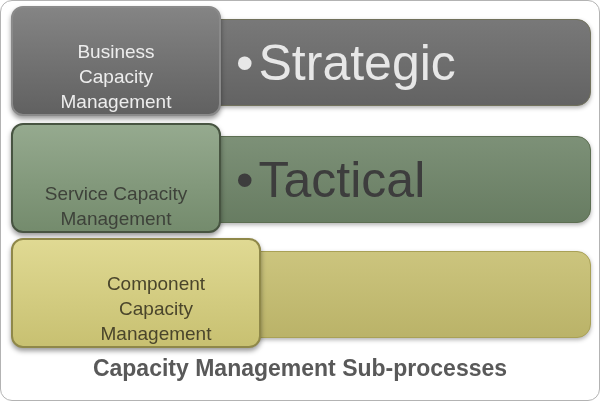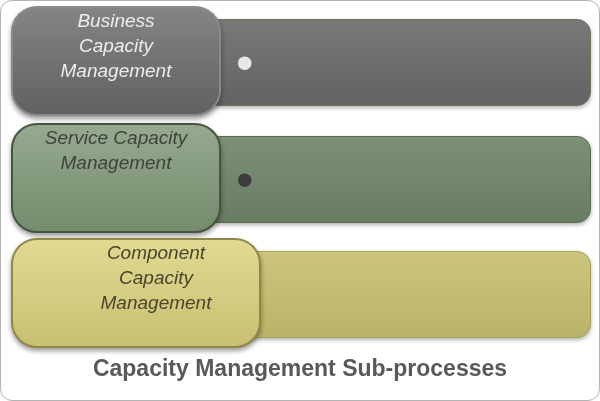--- a/index.html
+++ b/index.html
@@ -54,28 +54,27 @@
   }
 
   
   .box {
     position: absolute;
     left: 10px;
     top: 0;
     width: 206px;
     height: 106px;
     border: 2px solid;
-    border-radius: 26px;
+    border-radius: 12px;
     display: flex;
-    align-items: flex-start;
+    align-items: flex-end;
     justify-content: center;
     text-align: center;
     background-image: linear-gradient(rgba(255,255,255,0.18), rgba(0,0,0,0.08));
     box-shadow: 0 3px 5px rgba(0,0,0,0.40);
-    font-style: italic;
   }
   .box-label {
     font-size: 19px;
     line-height: 1.32;
     white-space: pre-line;
   }
 
   .caption {
     position: absolute;
     left: 0;
@@ -87,31 +86,33 @@
   }
 </style>
 </head>
 <body>
 
 <div class="canvas">
 
   <div class="row row-1">
     <div class="bar" style="background-color: rgb(105, 105, 105); border-color: rgb(113, 113, 92); color: rgb(231, 231, 231);">
       <span class="bar-text bullet">•</span>
+      <span class="bar-text">Strategic</span>
     </div>
     <div class="box" style="background-color: rgb(105, 105, 105); border-color: rgb(138, 138, 138); color: rgb(237, 237, 237);">
       <span class="box-label">Business
 Capacity
 Management</span>
     </div>
   </div>
 
   <div class="row row-2">
     <div class="bar" style="background-color: rgb(110, 132, 104); border-color: rgb(92, 110, 81); color: rgb(61, 61, 61);">
       <span class="bar-text bullet">•</span>
+      <span class="bar-text">Tactical</span>
     </div>
     <div class="box" style="background-color: rgb(126, 151, 118); border-color: rgb(71, 84, 65); color: rgb(62, 66, 58);">
       <span class="box-label">Service Capacity
 Management</span>
     </div>
   </div>
 
   <div class="row row-3">
     <div class="bar" style="background-color: rgb(198, 190, 111); border-color: rgb(169, 161, 86); color: rgb(73, 66, 40);">
       <span class="bar-text bullet">•</span>

